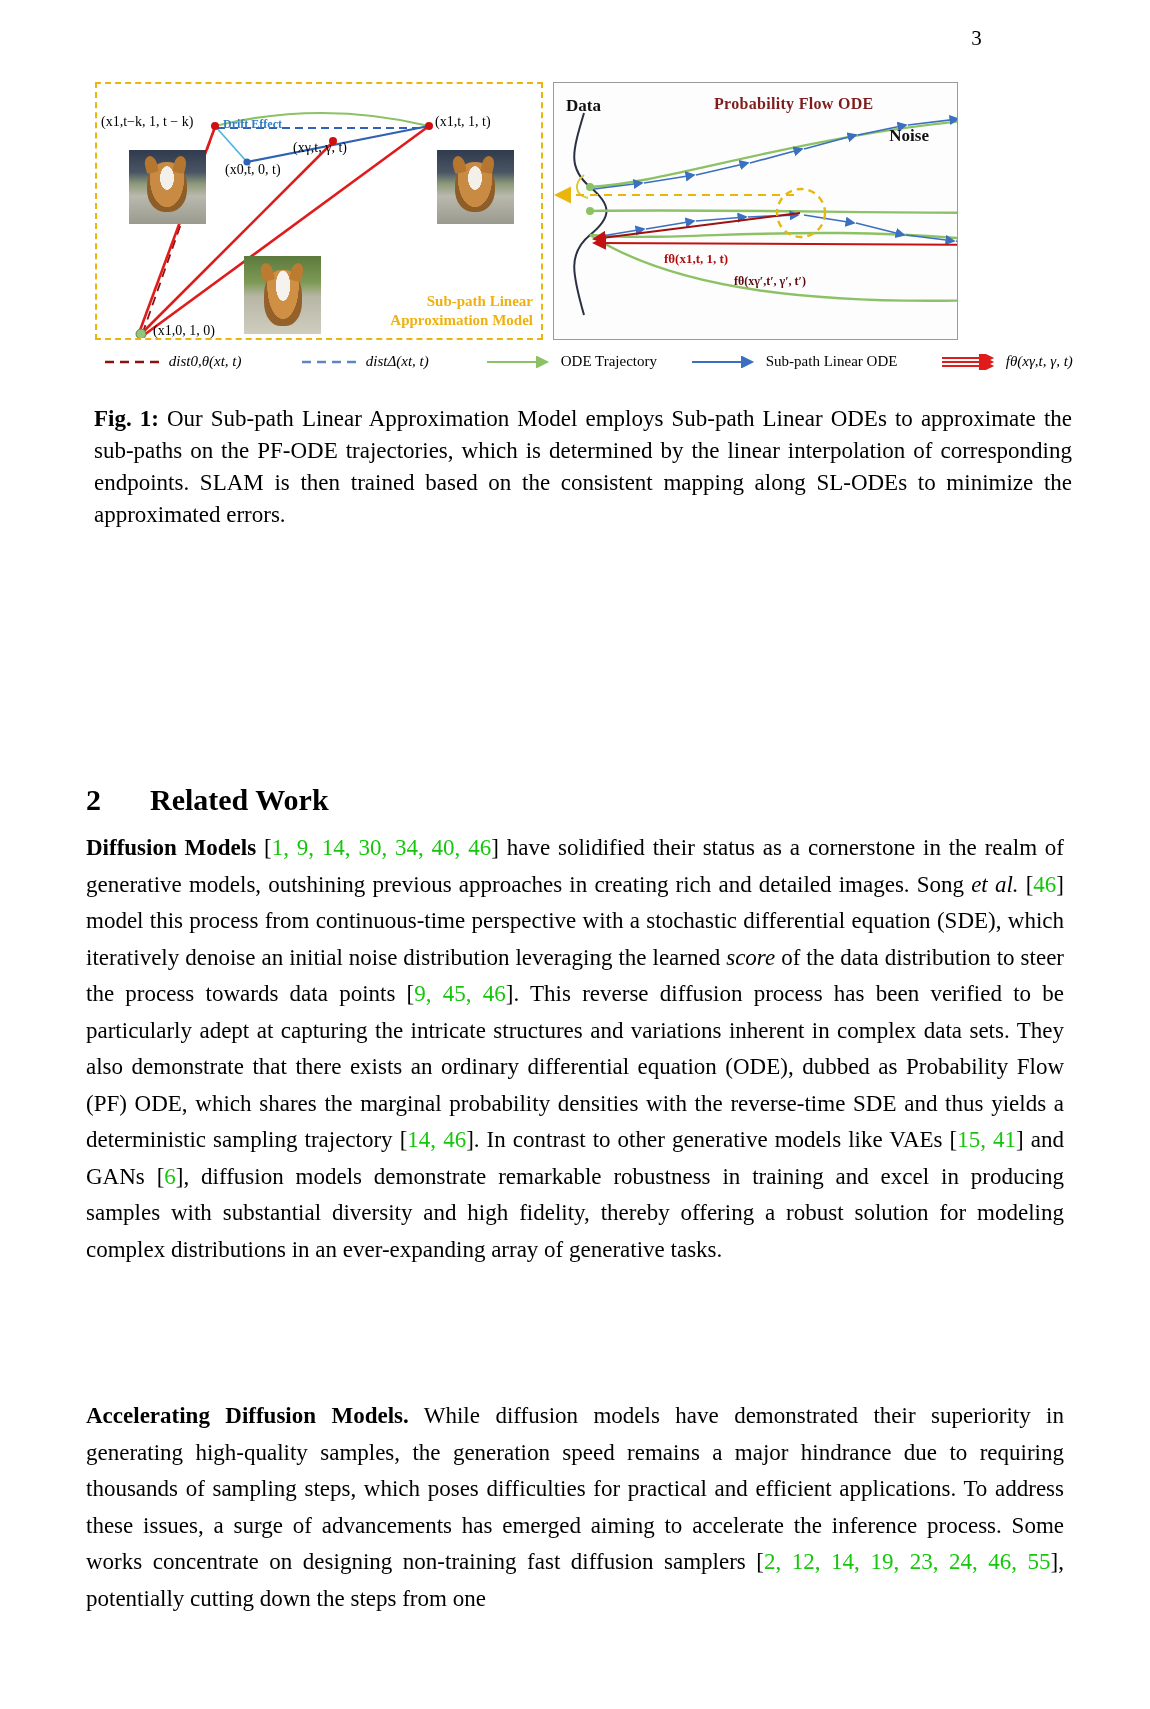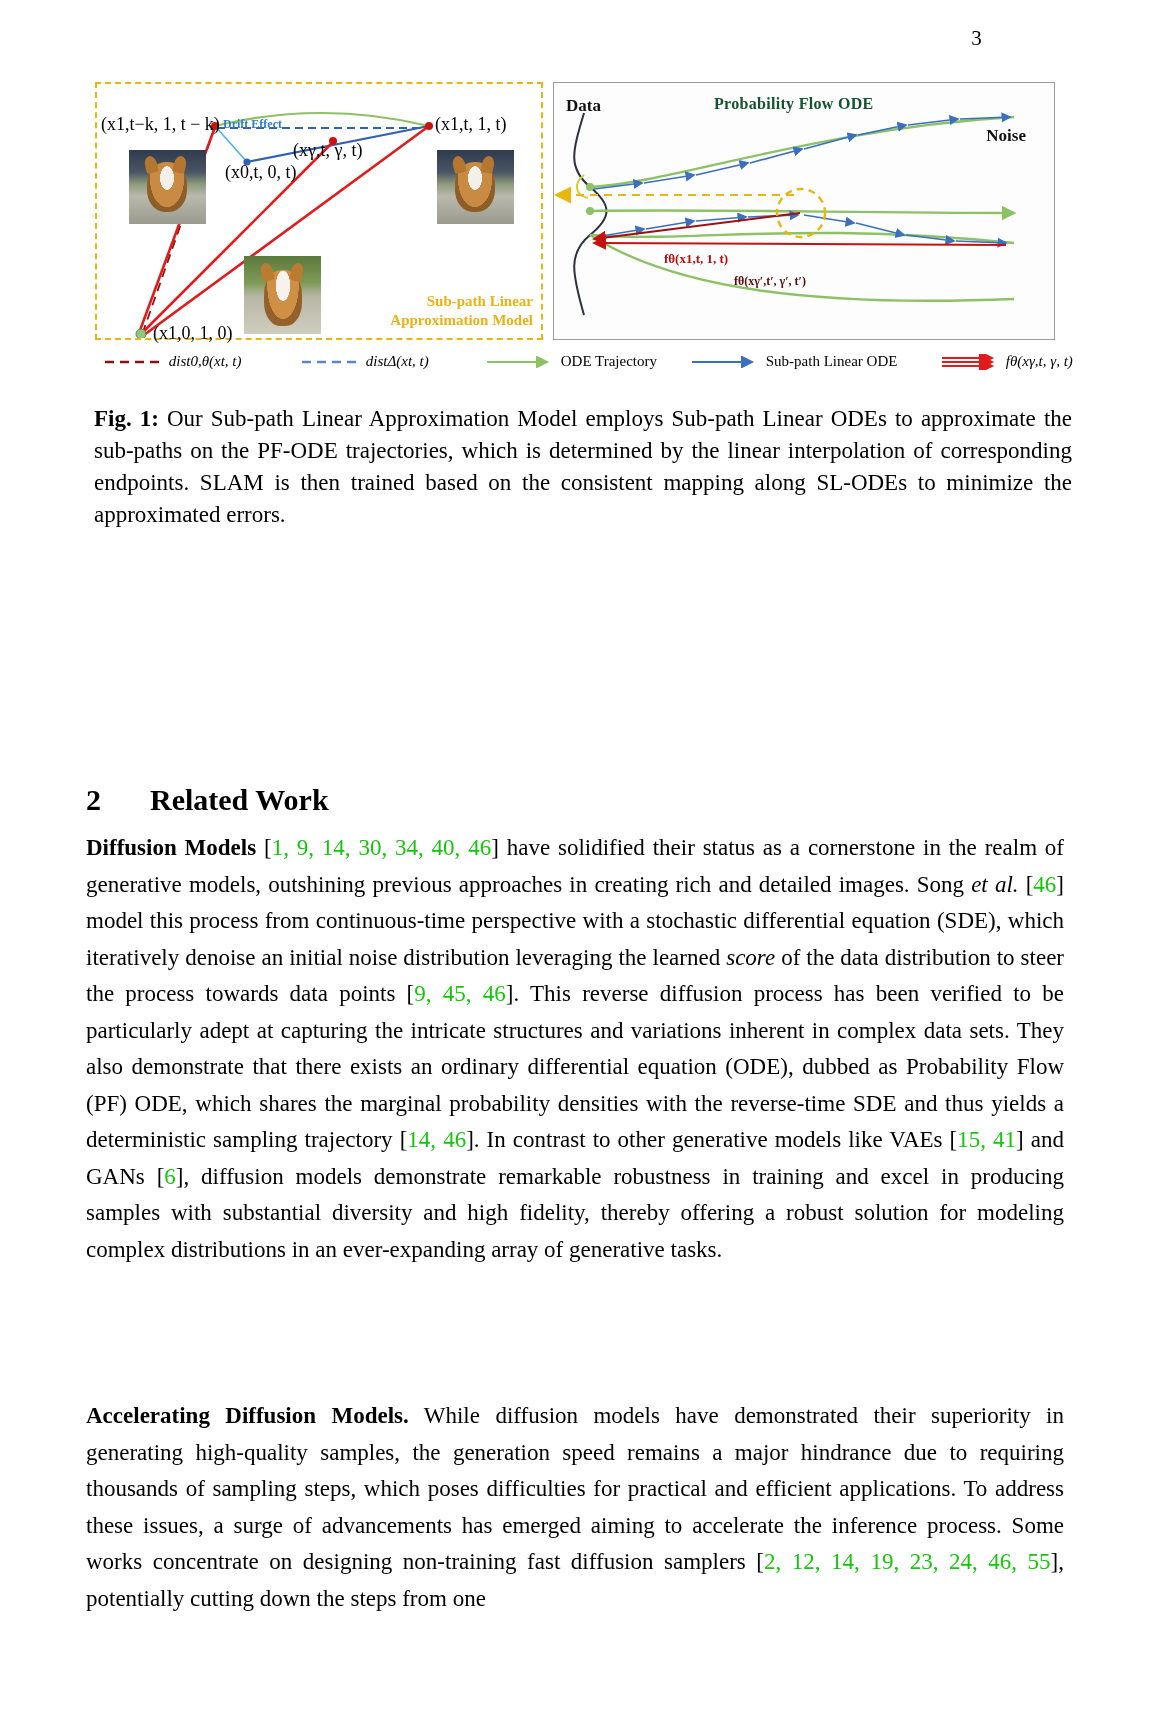--- a/index.html
+++ b/index.html
@@ -19,31 +19,31 @@
   .runhead .ttl{display:inline-block;}
   .runhead .pno{position:absolute;right:168px;top:0;font-size:21px;}
 
   
   .figure{position:absolute;left:95px;top:82px;width:960px;height:290px;}
   .leftpanel{
     position:absolute;left:0;top:0;width:448px;height:258px;
     border:2.5px dashed #eab60e;box-sizing:border-box;background:#fff;
   }
   .rightpanel{
-    position:absolute;left:458px;top:0;width:502px;height:258px;
+    position:absolute;left:458px;top:0;width:405px;height:258px;
     border:1px solid #9a9a9a;box-sizing:border-box;background:#fdfdfd;
     overflow:hidden;
   }
   .fig-svg{position:absolute;left:0;top:0;}
 
-  .lbl{position:absolute;font-size:18px;white-space:nowrap;font-family:"Liberation Serif",serif;}
+  .lbl{position:absolute;font-size:14px;white-space:nowrap;font-family:"Liberation Serif",serif;}
   .lbl-blue{color:#2f7ec4;font-weight:bold;font-size:12px;}
   .lbl-data{font-weight:bold;font-size:17px;color:#111;}
   .lbl-noise{font-weight:bold;font-size:17px;color:#111;}
-  .lbl-pfode{font-weight:bold;font-size:16px;color:#14532d;letter-spacing:.3px;}
+  .lbl-pfode{font-weight:bold;font-size:16px;color:#7f1d1d;letter-spacing:.3px;}
   .lbl-orange{color:#eeb111;font-weight:bold;font-size:15px;line-height:18px;text-align:right;}
   .lbl-red{color:#b50d0d;font-size:13px;font-weight:bold;}
   .lbl-dark{color:#5a0a0a;font-size:12px;font-weight:bold;}
 
   .dogimg{position:absolute;border:0;}
 
   
   .legend{position:absolute;left:95px;top:350px;width:960px;height:26px;font-size:15px;}
   .legend .item{position:absolute;white-space:nowrap;}
   .legend .txt{vertical-align:middle;}

